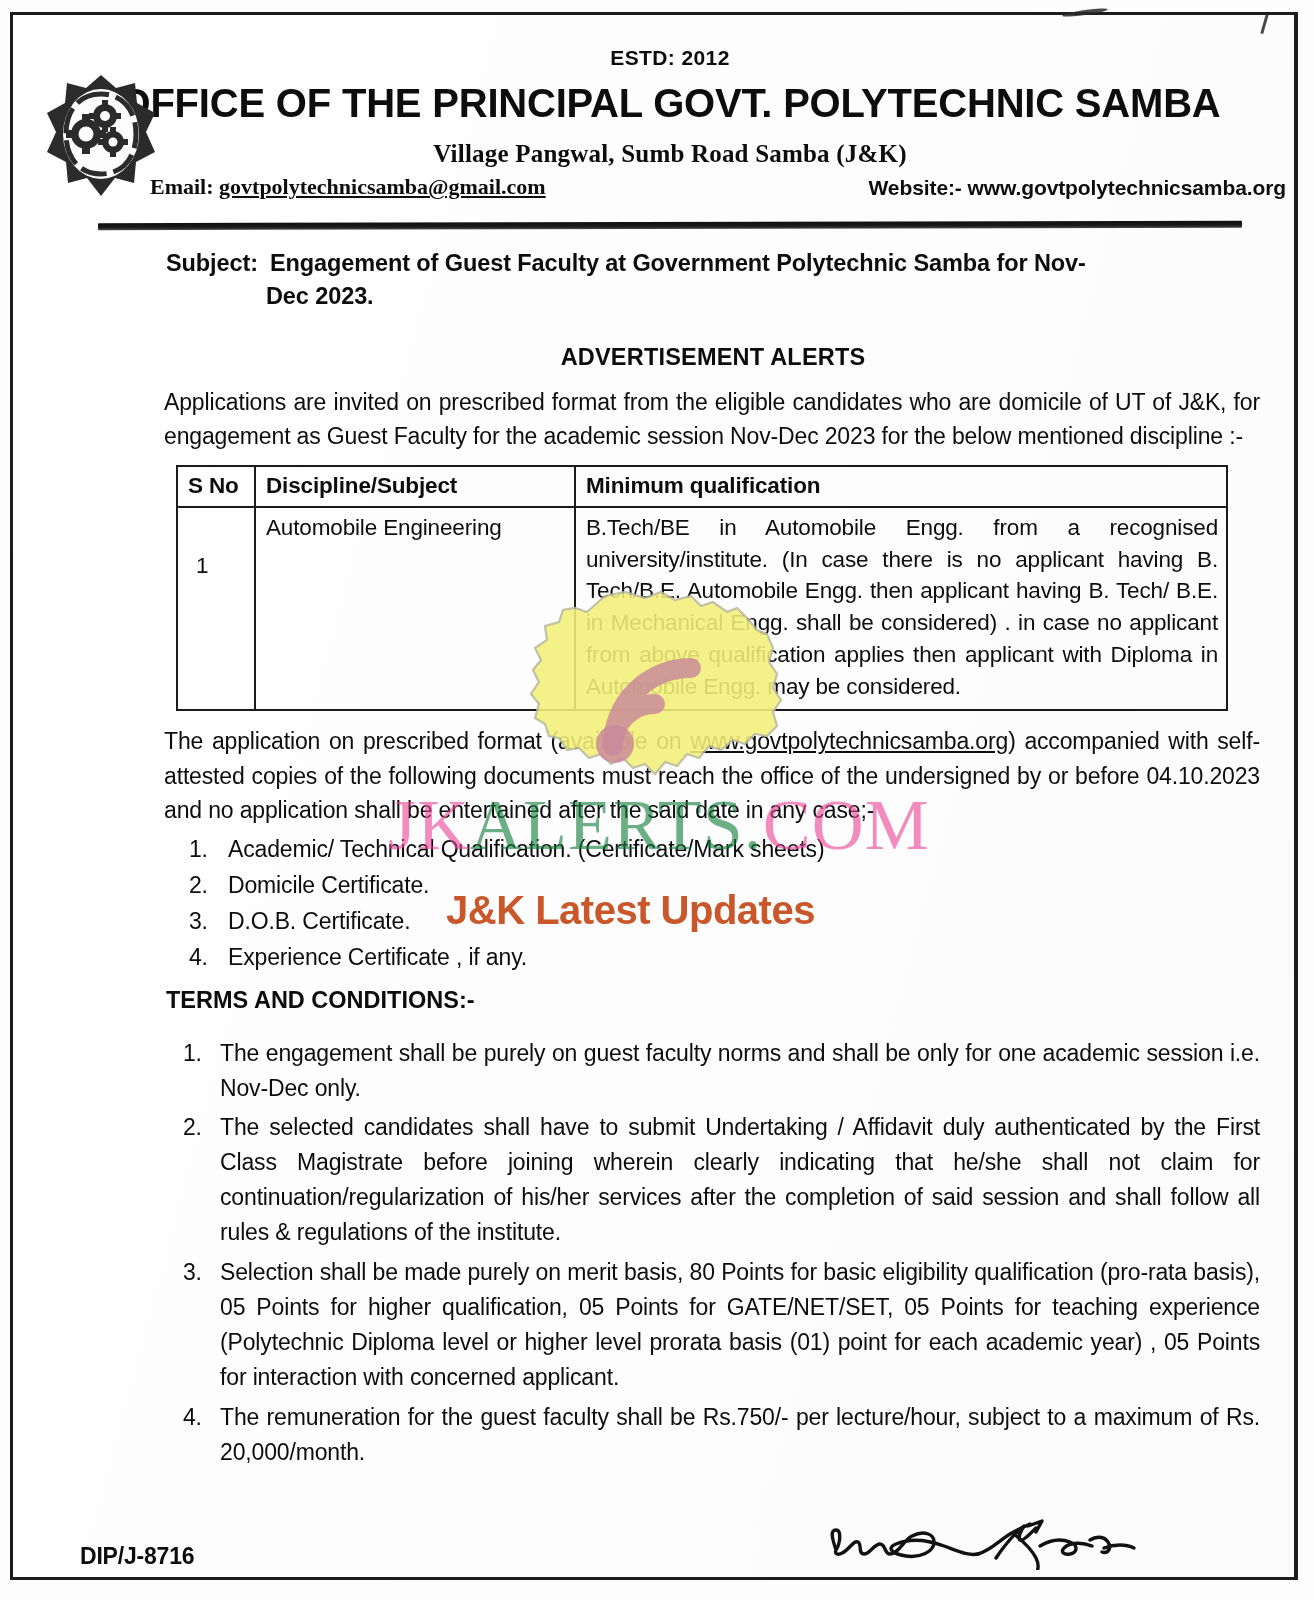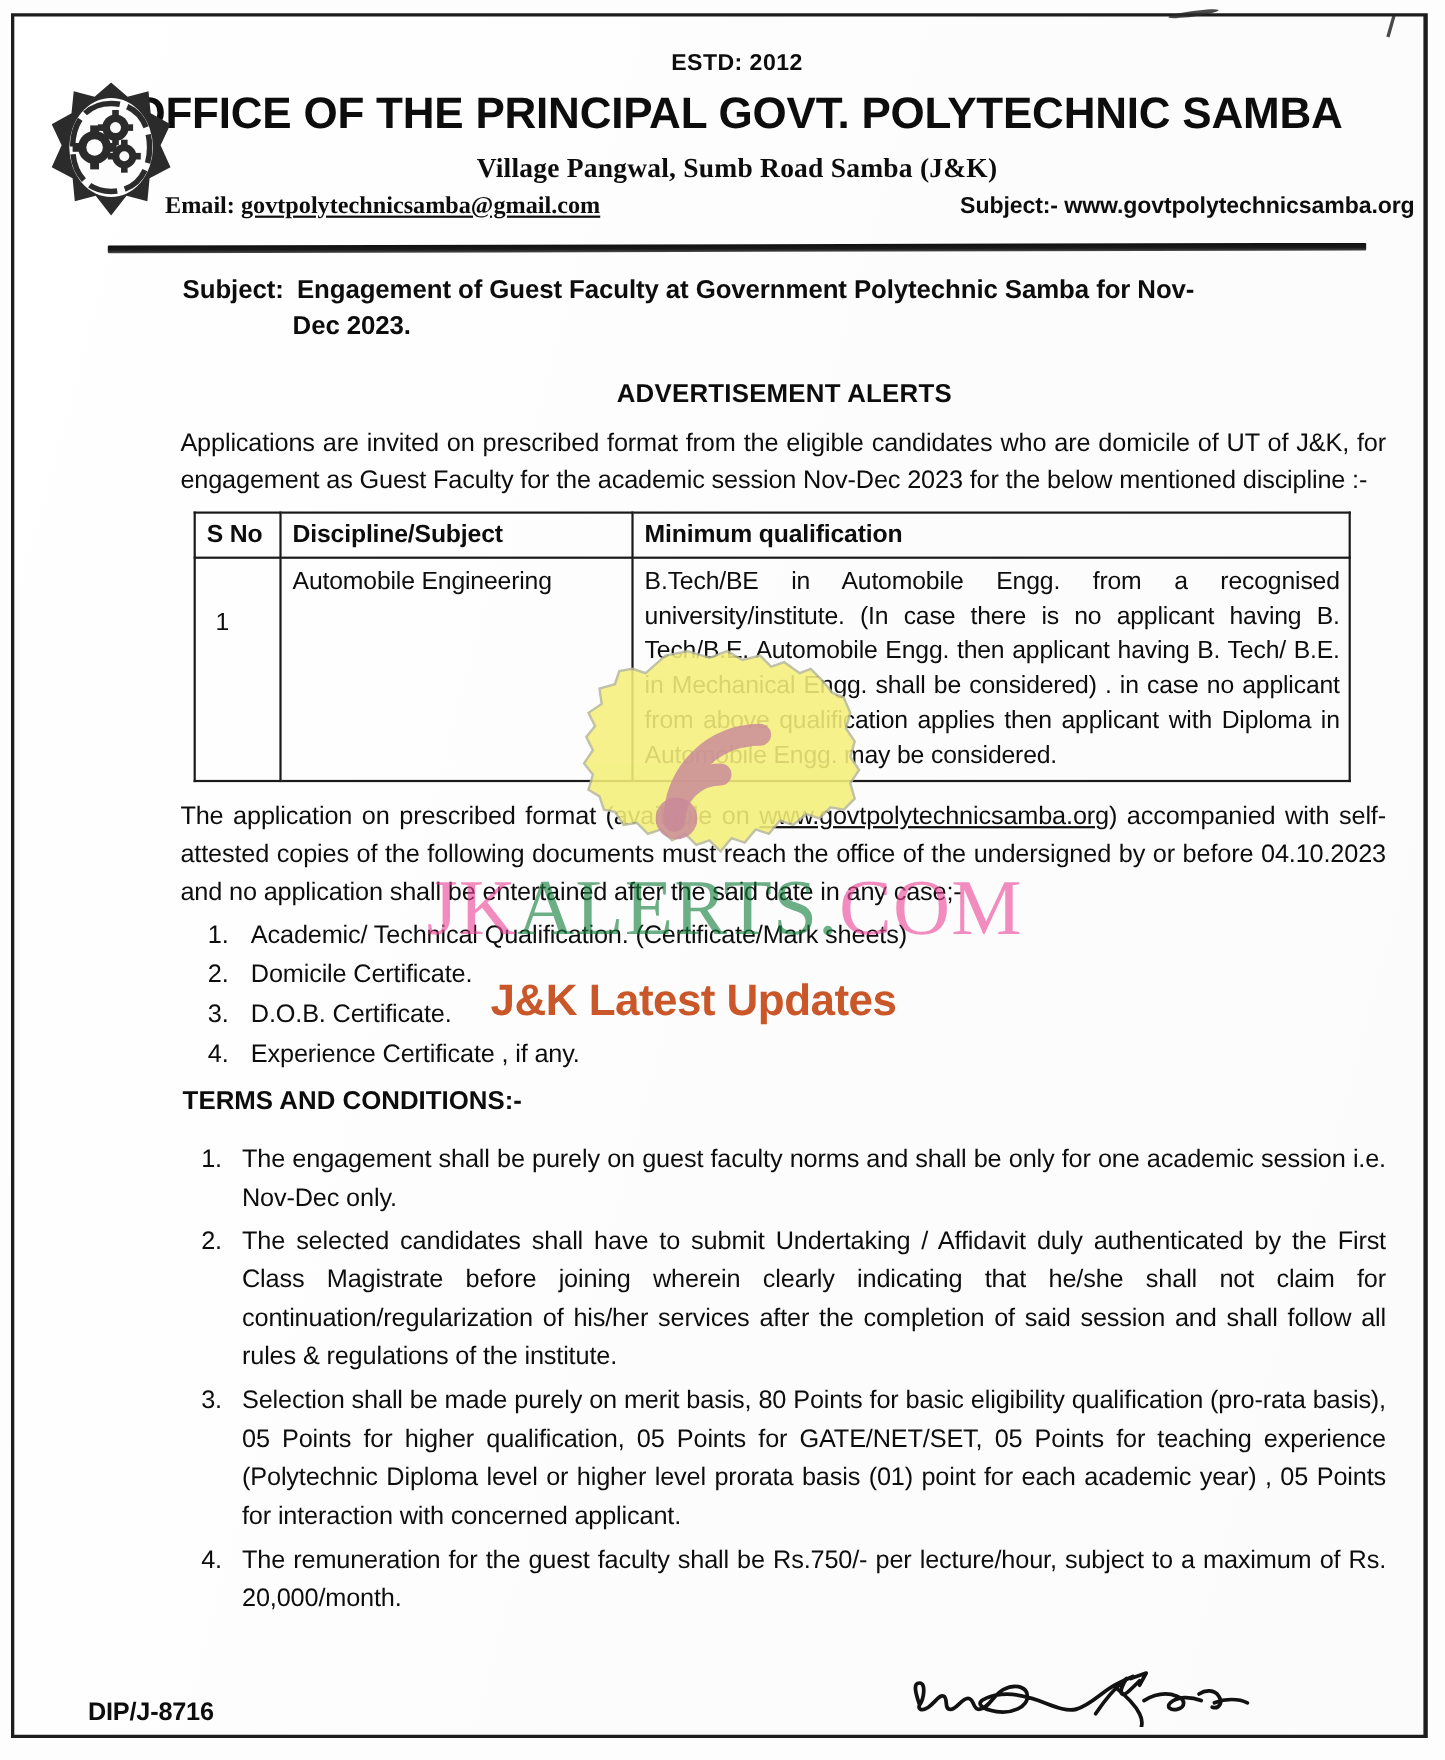--- a/index.html
+++ b/index.html
@@ -343,21 +343,21 @@
       <div class="estd">ESTD: 2012</div>
       <div class="office-line">OFFICE OF THE PRINCIPAL GOVT. POLYTECHNIC SAMBA</div>
       <div class="village-line">Village Pangwal, Sumb Road Samba (J&amp;K)</div>
 
       <div class="contact-row">
         <div class="email-line">
           <span>Email:</span>
           <span class="addr">govtpolytechnicsamba@gmail.com</span>
         </div>
         <div class="website-line">
-          <span>Subject:-</span>
+          <span>Website:-</span>
           <span>www.govtpolytechnicsamba.org</span>
         </div>
       </div>
 
       <div class="header-rule"></div>
     </div>
 
     <div class="body-area">
 
       <div class="subject">

